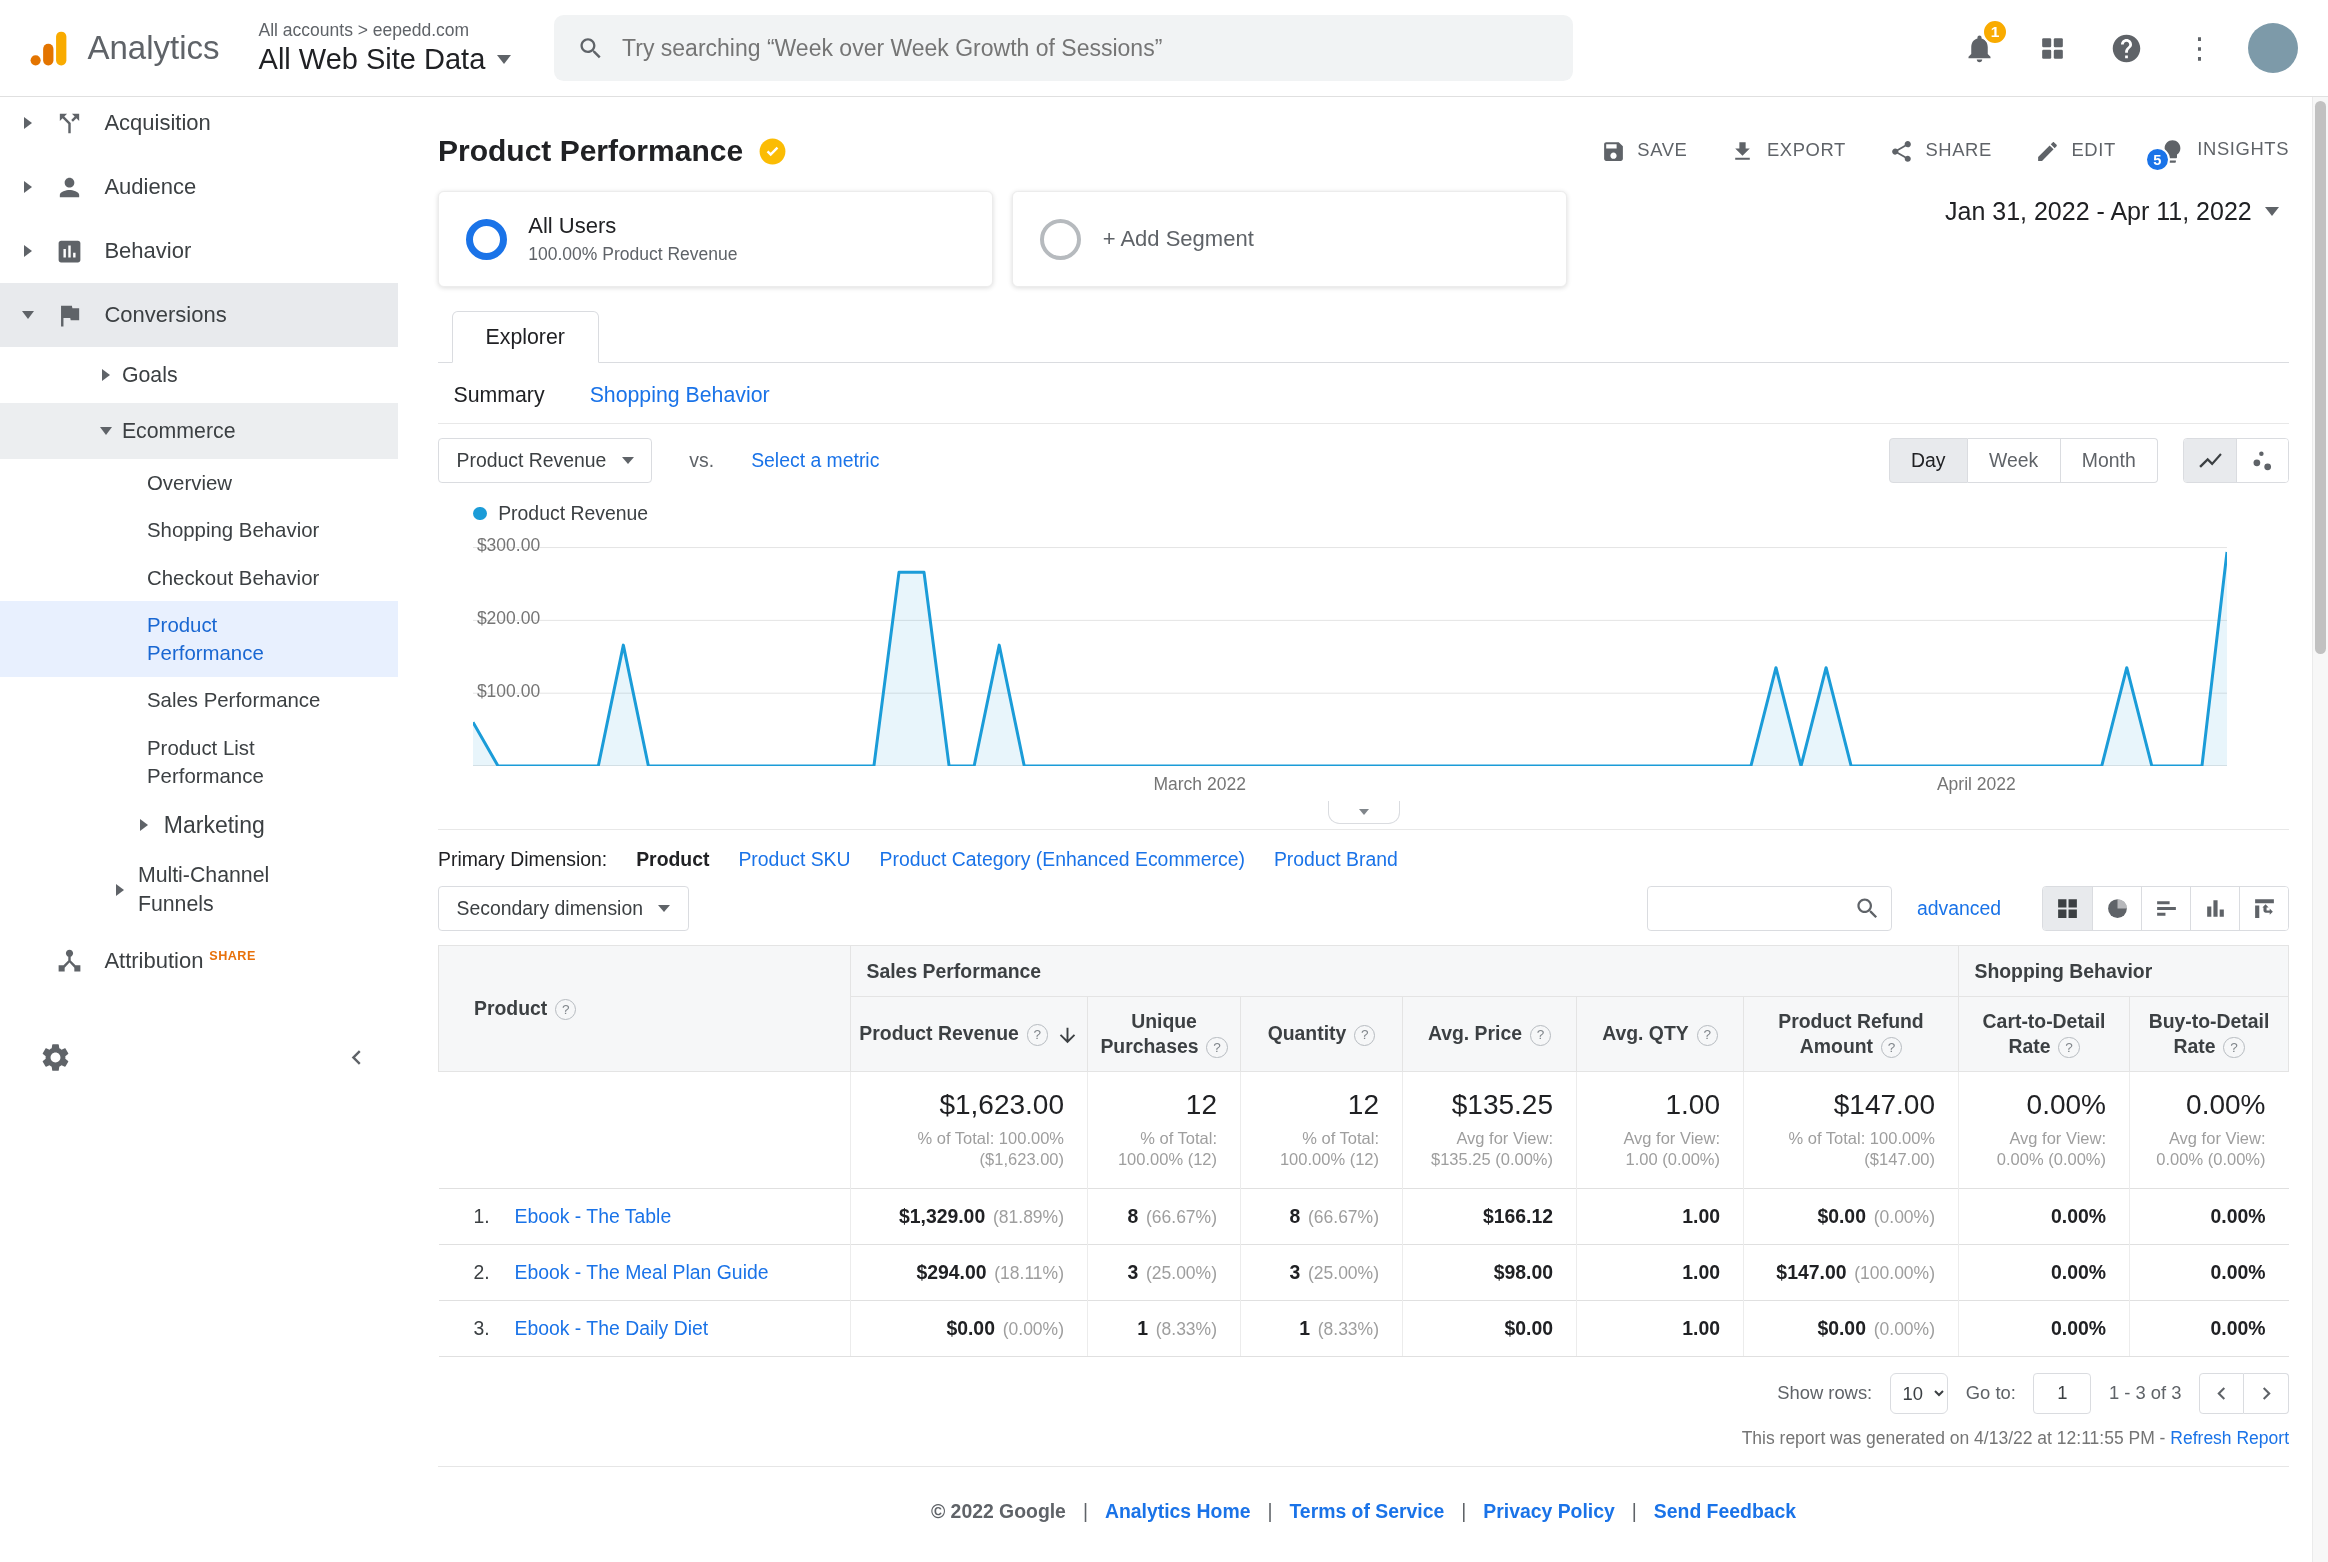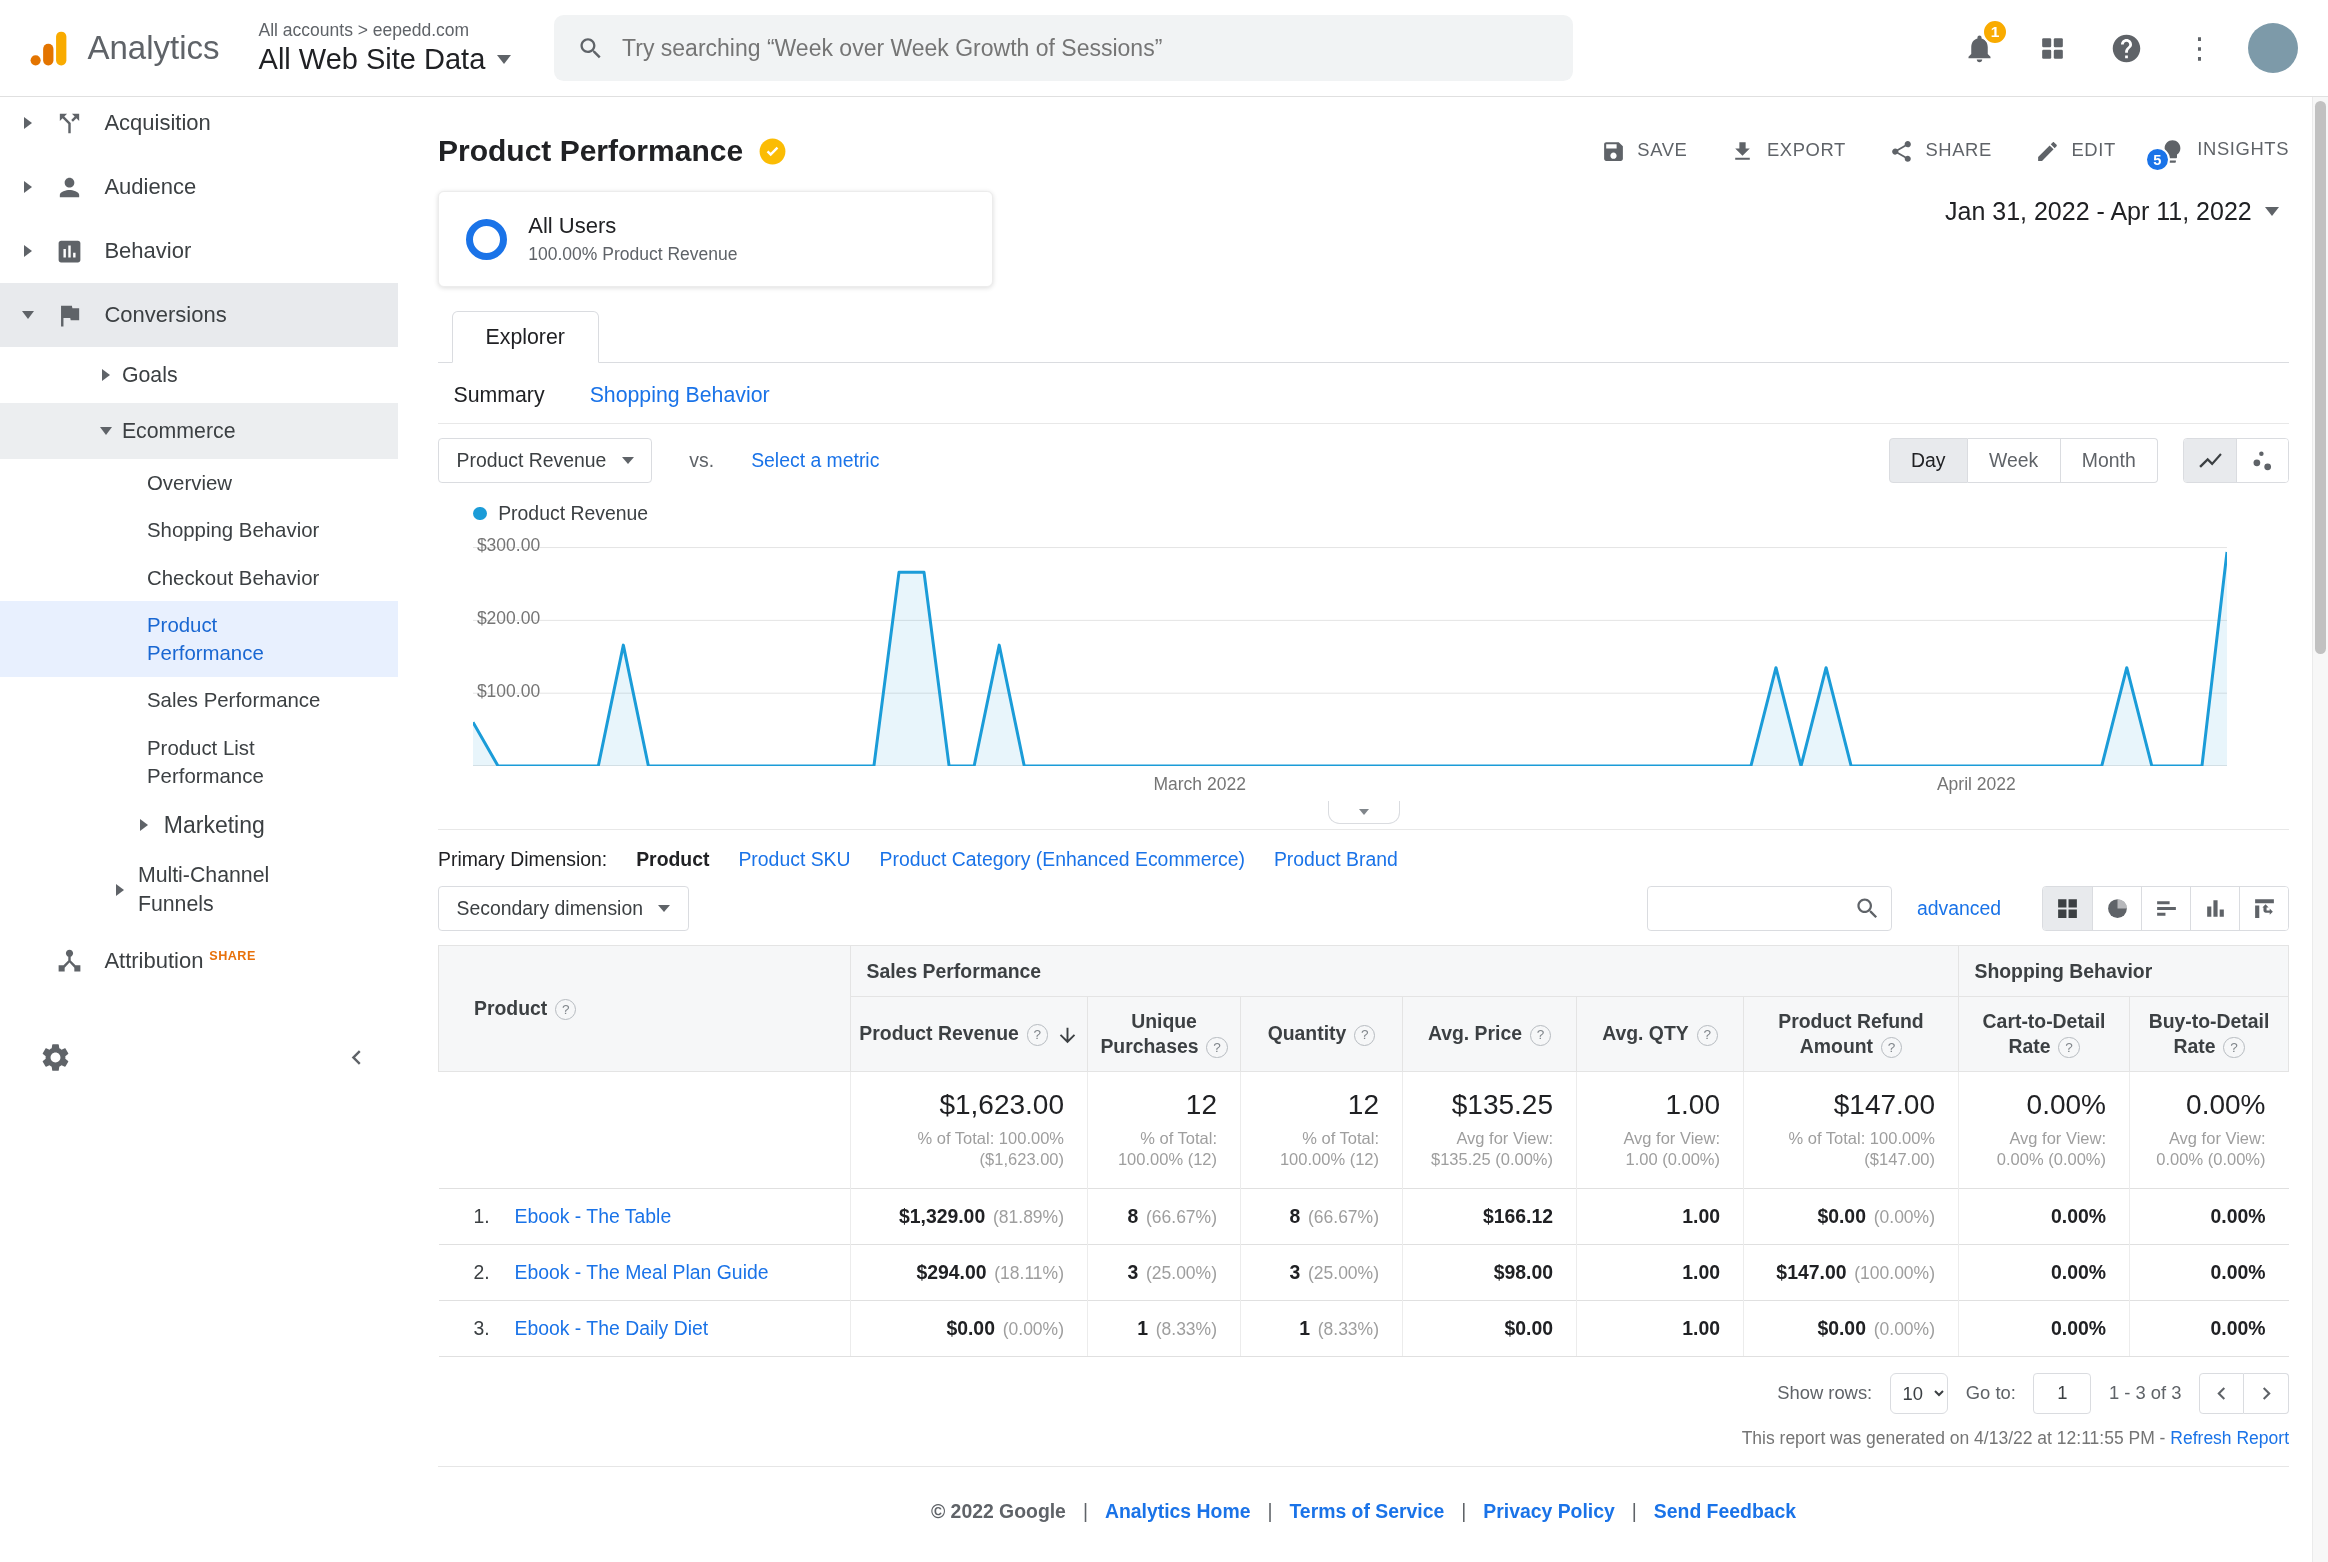--- a/index.html
+++ b/index.html
@@ -363,20 +363,24 @@
       </div>
     </div>
 
     <div class="segments">
       <div class="seg-card">
         <span class="seg-circle"></span>
         <span>
           <div class="seg-name">All Users</div>
           <div class="seg-detail">100.00% Product Revenue</div>
         </span>
+      </div>
+      <div class="seg-card">
+        <span class="seg-circle grey"></span>
+        <span class="add-seg-label">+ Add Segment</span>
       </div>
       <div class="date-range">
         <span>Jan 31, 2022 - Apr 11, 2022</span>
         <i class="tri-down"></i>
       </div>
     </div>
 
     <div class="tabbar">
       <div class="tab"><span>Explorer</span></div>
     </div>

